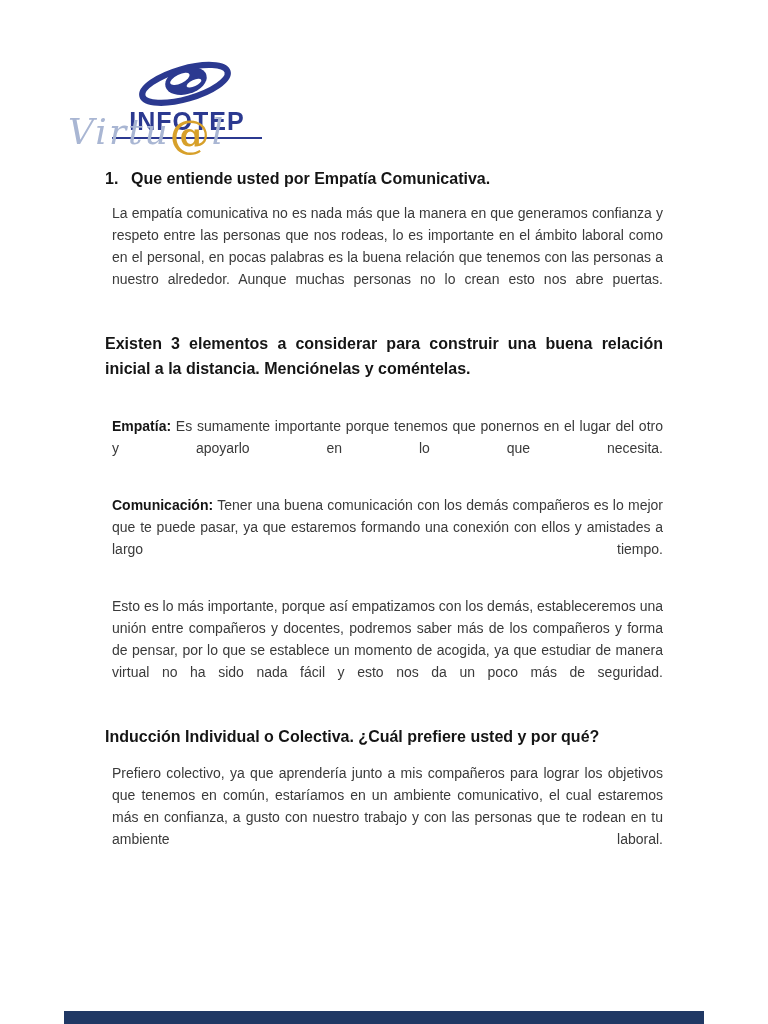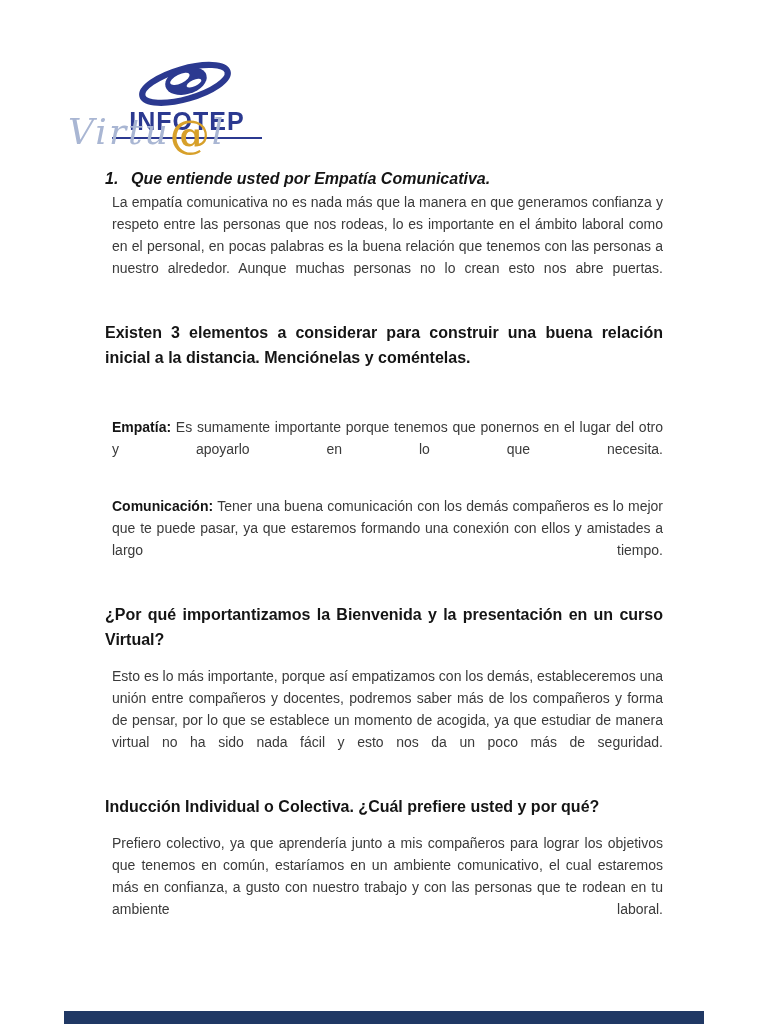--- a/index.html
+++ b/index.html
@@ -57,37 +57,36 @@
   .content{
     position:absolute;left:105px;top:166px;width:558px;
     color:var(--text);
     font-size:14px;line-height:22px;
   }
   .q-heading{
     color:var(--heading);
     font-weight:bold;
     font-size:16px;line-height:25px;
     text-align:justify;
-    margin:0 0 0 0;
-    font-style:italic;
+    margin:0 0 11px 0;
   }
   .q-heading .qnum{display:inline-block;width:26px;}
   .para{
     text-align:justify;
     margin:0 0 13px 7px;
   }
   .para:after{content:"";display:inline-block;width:100%;}
   .section-heading{
     color:var(--heading);
     font-weight:bold;
     font-size:16px;line-height:25px;
     text-align:justify;
     margin:19px 0 13px 0;
   }
-  .section-heading.extra-gap{margin-bottom:46px;}
+  .section-heading.extra-gap{margin-bottom:34px;}
   .term{font-weight:bold;color:var(--heading);}
 
   
   .footer-bar{
     position:absolute;left:64px;bottom:0;width:640px;height:13px;
     background:var(--footer_bar);
   }
 </style>
 </head>
 <body>
@@ -116,21 +115,20 @@
     <p class="para">La empatía comunicativa no es nada más que la manera en que generamos confianza y respeto entre las personas que nos rodeas, lo es importante en el ámbito laboral como en el personal, en pocas palabras es la buena relación que tenemos con las personas a nuestro alrededor. Aunque muchas personas no lo crean esto nos abre puertas.</p>
 
 
     <div class="section-heading extra-gap">Existen 3 elementos a considerar para construir una buena relación inicial a la distancia. Menciónelas y coméntelas.</div>
 
     <p class="para"><span class="term">Empatía:</span> <span>Es sumamente importante porque tenemos que ponernos en el lugar del otro y apoyarlo en lo que necesita.</span></p>
 
     <p class="para"><span class="term">Comunicación:</span> <span>Tener una buena comunicación con los demás compañeros es lo mejor que te puede pasar, ya que estaremos formando una conexión con ellos y amistades a largo tiempo.</span></p>
 
 
-    <div class="section-heading">¿Por qué importantizamos la Bienvenida y la presentación en un curso Virtual?</div>
 
     <p class="para">Esto es lo más importante, porque así empatizamos con los demás, estableceremos una unión entre compañeros y docentes, podremos saber más de los compañeros y forma de pensar, por lo que se establece un momento de acogida, ya que estudiar de manera virtual no ha sido nada fácil y esto nos da un poco más de seguridad.</p>
 
     <div class="section-heading">Inducción Individual o Colectiva. ¿Cuál prefiere usted y por qué?</div>
 
     <p class="para">Prefiero colectivo, ya que aprendería junto a mis compañeros para lograr los objetivos que tenemos en común, estaríamos en un ambiente comunicativo, el cual estaremos más en confianza, a gusto con nuestro trabajo y con las personas que te rodean en tu ambiente laboral.</p>
 
   </div>
 
   <div class="footer-bar"></div>

